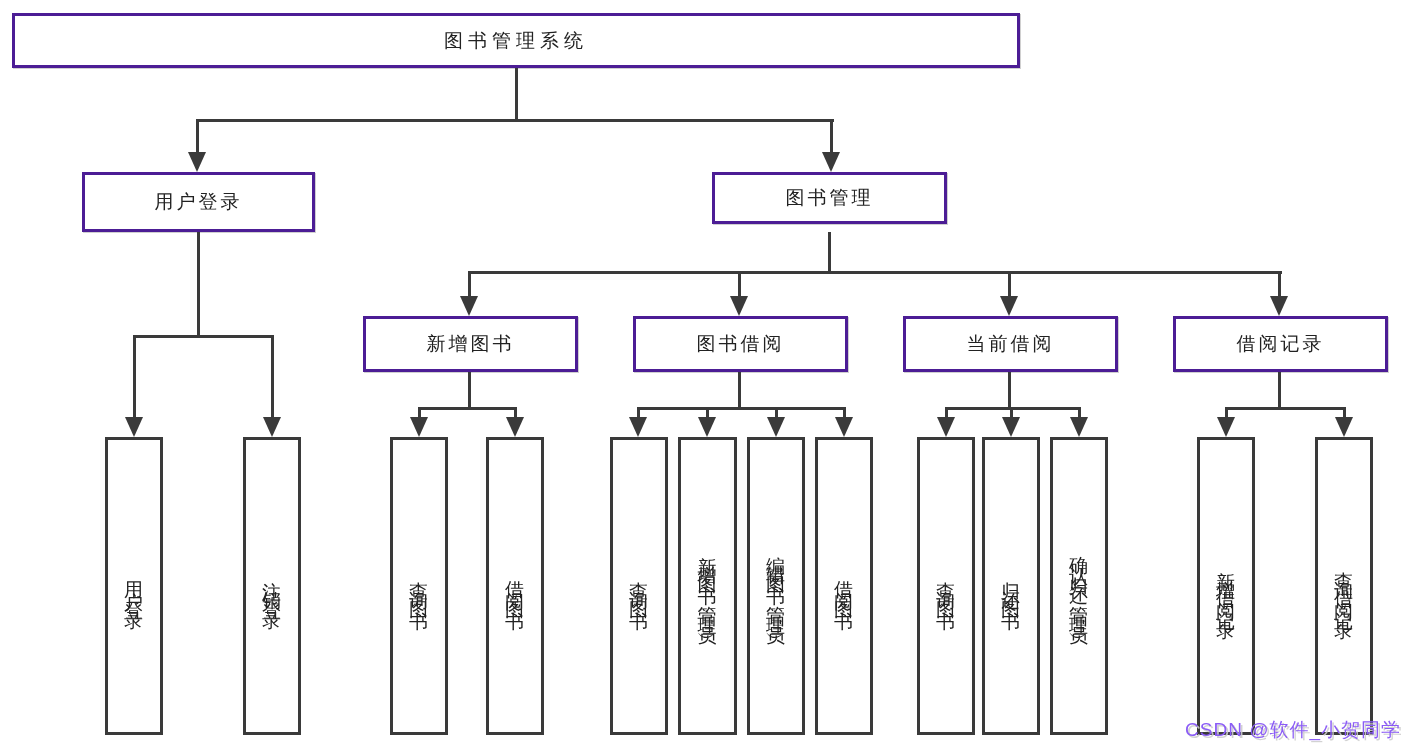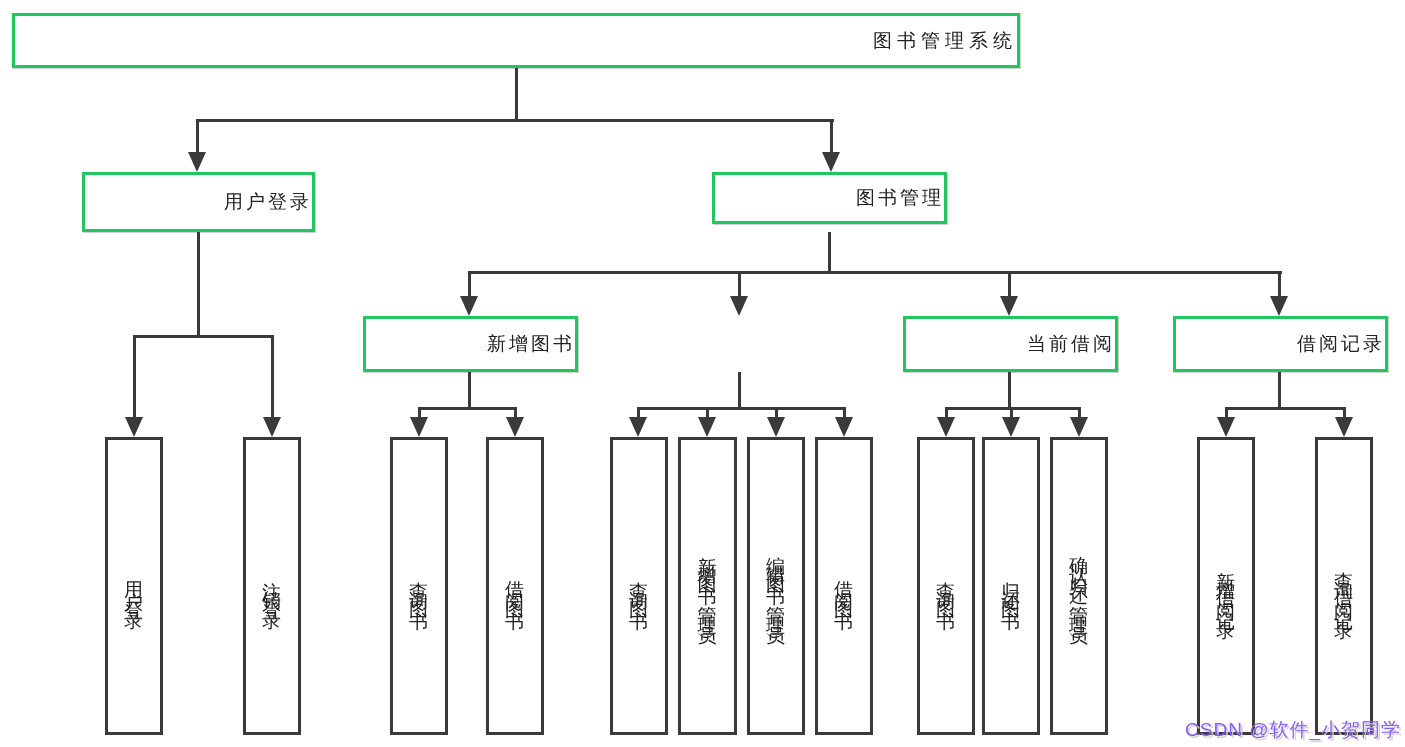--- a/index.html
+++ b/index.html
@@ -2,22 +2,22 @@
 <html><head>
 <meta charset="utf-8">
 <style>
   html,body{margin:0;padding:0;background:#ffffff;}
   body{font-family:"Liberation Sans","DejaVu Sans",sans-serif;}
   .canvas{position:relative;width:1405px;height:747px;background:#ffffff;overflow:hidden;}
 
   
   .box{
     position:absolute;box-sizing:border-box;
-    border:3px solid #22c55e;background:#ffffff;
-    display:flex;align-items:center;justify-content:flex-end;
+    border:3px solid #4c1d95;background:#ffffff;
+    display:flex;align-items:center;justify-content:center;
     color:#222222;font-size:19px;letter-spacing:3px;
     box-shadow:1px 1px 0 rgba(120,120,120,.35);
   }
   .box.root{font-size:19px;letter-spacing:5px;}
   .vbox{
     position:absolute;box-sizing:border-box;
     border:3px solid #3a3a3a;background:#ffffff;
     display:flex;align-items:center;justify-content:center;
     color:#222222;font-size:19px;
   }
@@ -59,20 +59,23 @@
   </div>
 
   <div class="box" style="left:712px;top:172px;width:235px;height:52px">
     <span>图书管理</span>
   </div>
 
   <div class="box" style="left:363px;top:316px;width:215px;height:56px">
     <span>新增图书</span>
   </div>
 
+  <div class="box" style="left:633px;top:316px;width:215px;height:56px">
+    <span>图书借阅</span>
+  </div>
 
   <div class="box" style="left:1173px;top:316px;width:215px;height:56px">
     <span>借阅记录</span>
   </div>
 
   <div class="box" style="left:903px;top:316px;width:215px;height:56px">
     <span>当前借阅</span>
   </div>
 
   <div class="vbox" style="left:105px;top:437px;width:58px;height:298px">

